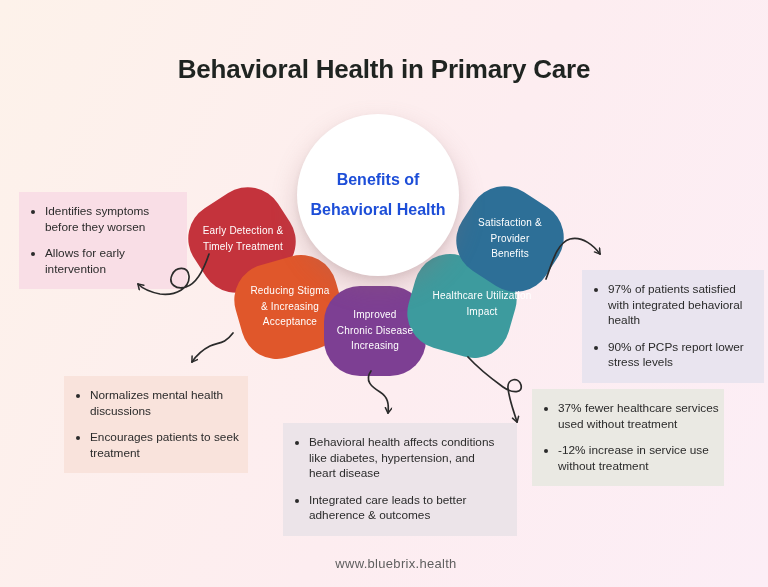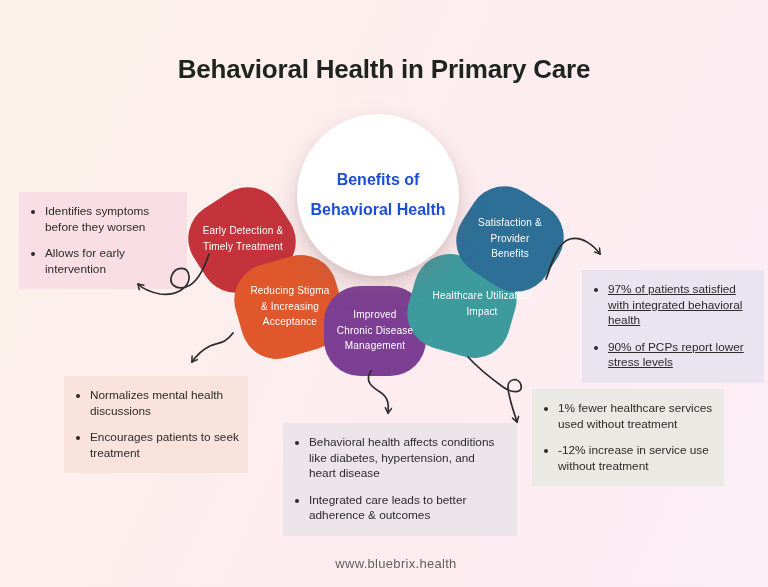--- a/index.html
+++ b/index.html
@@ -60,21 +60,21 @@
     padding:12px 8px 12px 8px;
     color:var(--body-text);
   }
   .callout ul{margin:0;padding-left:18px;}
   .callout li{font-size:11.8px;line-height:1.32;margin-bottom:11px;}
   .callout li:last-child{margin-bottom:0;}
   .co-top-left{left:19px;top:192px;width:152px;background:var(--box-pink);}
   .co-bottom-left{left:64px;top:376px;width:168px;background:var(--box-peach);}
   .co-bottom-center{left:283px;top:423px;width:214px;background:var(--box-mauve);padding-right:12px;}
   .co-bottom-right{left:532px;top:389px;width:180px;background:var(--box-gray);padding-right:4px;}
-  .co-top-right{left:582px;top:270px;width:170px;background:var(--box-lavender);padding-right:4px;text-decoration:underline;}
+  .co-top-right{left:582px;top:270px;width:170px;background:var(--box-lavender);padding-right:4px;}
   
   .arrows{position:absolute;left:0;top:0;z-index:4;pointer-events:none;}
   .arrows path{fill:none;stroke:var(--arrow);stroke-width:1.7;stroke-linecap:round;}
   .arrows marker polyline{fill:none;stroke:var(--arrow);stroke-width:1.5;stroke-linecap:round;stroke-linejoin:round;}
   .footer{
     position:absolute;bottom:16px;left:0;width:100%;
     text-align:center;font-size:13px;letter-spacing:0.3px;
     color:var(--footer-text);
     margin-left:12px;
   }
@@ -87,21 +87,21 @@
   <h1 class="title">Behavioral Health in Primary Care</h1>
 
   <div class="petal petal-red"></div>
   <div class="petal petal-orange"></div>
   <div class="petal petal-purple"></div>
   <div class="petal petal-teal"></div>
   <div class="petal petal-blue"></div>
 
   <div class="petal-label lbl-red">Early Detection &amp; Timely Treatment</div>
   <div class="petal-label lbl-orange">Reducing Stigma &amp; Increasing Acceptance</div>
-  <div class="petal-label lbl-purple">Improved Chronic Disease Management</div>
+  <div class="petal-label lbl-purple">Improved Chronic Disease Increasing</div>
   <div class="petal-label lbl-teal">Healthcare Utilization Impact</div>
   <div class="petal-label lbl-blue">Satisfaction &amp; Provider Benefits</div>
 
   <div class="circle">
     <div class="circle-text">
       <span>Benefits of</span>
       <span>Behavioral Health</span>
     </div>
   </div>
 
@@ -134,21 +134,21 @@
 
   <div class="callout co-bottom-center">
     <ul>
       <li>Behavioral health affects conditions like diabetes, hypertension, and heart disease</li>
       <li>Integrated care leads to better adherence &amp; outcomes</li>
     </ul>
   </div>
 
   <div class="callout co-bottom-right">
     <ul>
-      <li>1% fewer healthcare services used without treatment</li>
+      <li>37% fewer healthcare services used without treatment</li>
       <li>-12% increase in service use without treatment</li>
     </ul>
   </div>
 
   <div class="callout co-top-right">
     <ul>
       <li>97% of patients satisfied with integrated behavioral health</li>
       <li>90% of PCPs report lower stress levels</li>
     </ul>
   </div>

